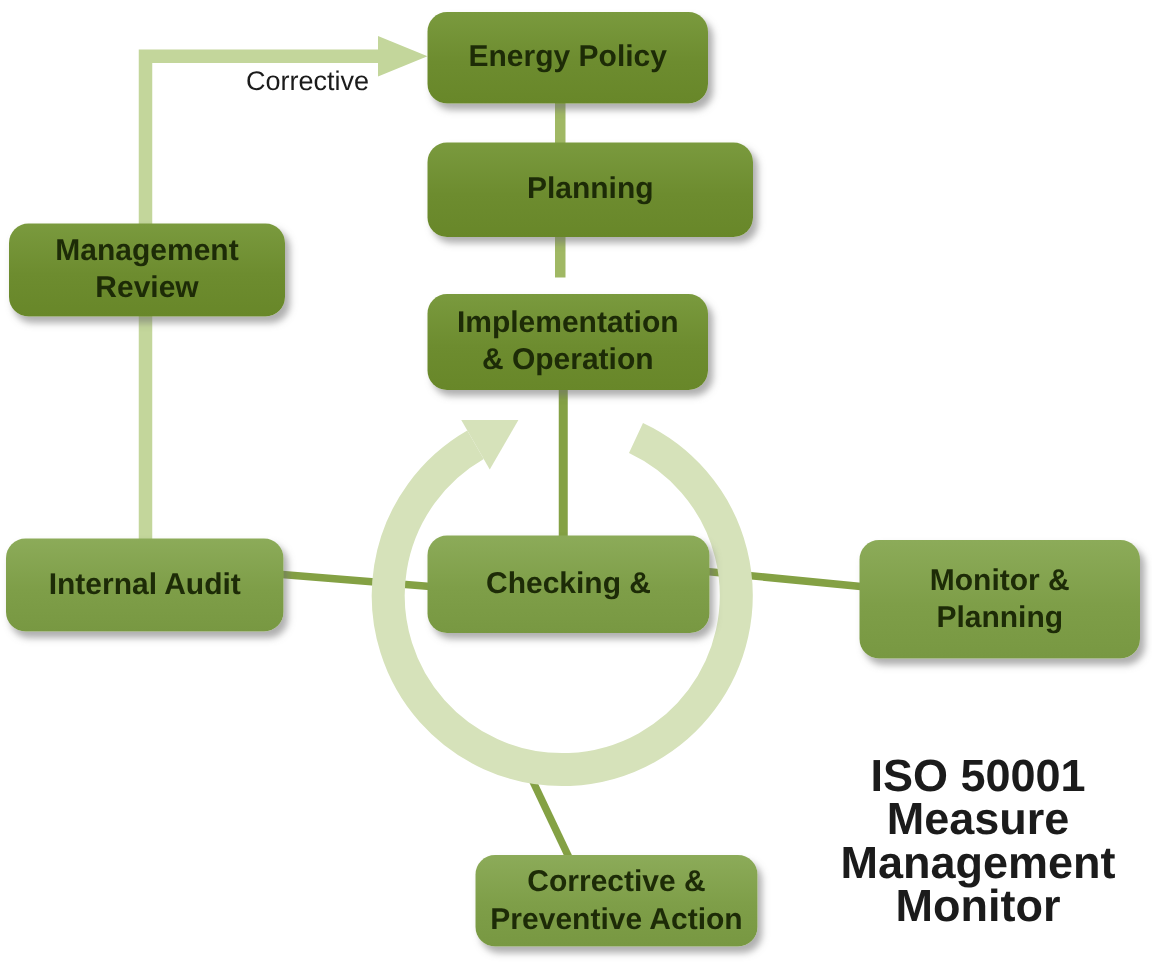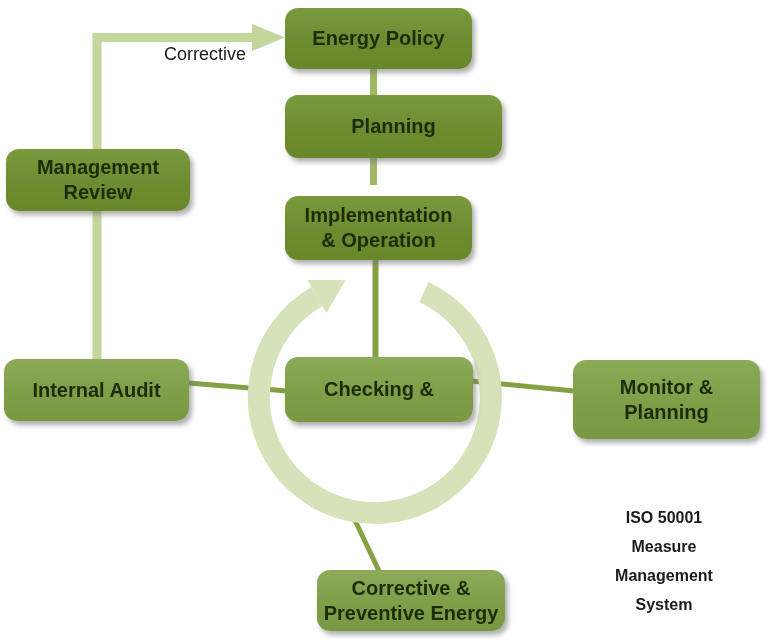--- a/index.html
+++ b/index.html
@@ -25,22 +25,22 @@
     font-weight:bold;
   }
   .box.dark{background:linear-gradient(180deg,#7a9a3e 0%,#6d8c2f 55%,#688729 100%);}
   .box.light{background:linear-gradient(180deg,#8cab59 0%,#7e9e48 55%,#789842 100%);}
   .freetext{
     position:absolute;z-index:2;
     color:#1b1b1b;text-align:center;
   }
   .ci-line{font-size:18px;line-height:22px;width:160px;}
   #caption{
-    left:570px;top:503px;width:188px;
-    font-weight:bold;font-size:16px;line-height:29px;
+    left:558px;top:503px;width:188px;
+    font-weight:bold;font-size:30px;line-height:29px;
   }
 </style>
 </head>
 <body>
 
 <div id="stage">
 
   <svg id="lines" width="768" height="642" viewBox="0 0 768 642">
 
     <path d="M 188 383 L 287 391" stroke="#84a144" stroke-width="5" fill="none"></path>
@@ -61,21 +61,21 @@
     <path d="M 424 292 A 116 116 0 1 1 317 296.5" stroke="#d6e2ba" stroke-width="22" fill="none"></path>
     <polygon points="345.6,280 326.5,313 307.5,280" fill="#d6e2ba"></polygon>
   </svg>
 
   <div class="freetext ci-line" style="left:125px;top:43px;">Corrective</div>
 
   <div class="freetext" id="caption">
     <div>ISO 50001</div>
     <div>Measure</div>
     <div>Management</div>
-    <div>System</div>
+    <div>Monitor</div>
   </div>
 
   <div class="box dark" style="left:285px;top:8px;width:187px;height:61px;">
     <span>Energy Policy</span>
   </div>
 
   <div class="box dark" style="left:285px;top:95px;width:217px;height:63px;">
     <span>Planning</span>
   </div>
 
@@ -97,16 +97,16 @@
     <span>Checking &amp;</span>
   </div>
 
   <div class="box light" style="left:573px;top:360px;width:187px;height:79px;justify-content:center;">
     <span>Monitor &amp;</span>
     <span>Planning</span>
   </div>
 
   <div class="box light" style="left:285px;top:570px;width:188px;height:61px;margin-left:32px;">
     <span>Corrective &amp;</span>
-    <span>Preventive Energy</span>
+    <span>Preventive Action</span>
   </div>
 
 </div>
 
 </body></html>

